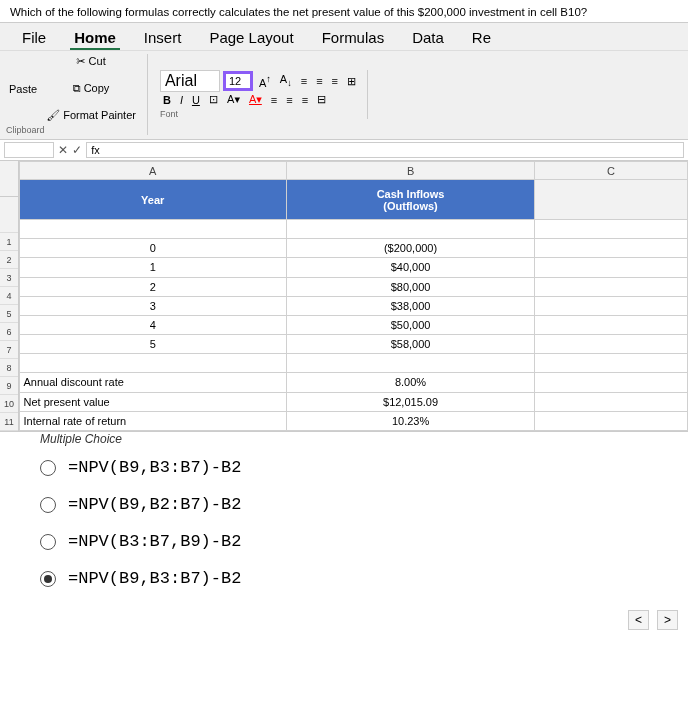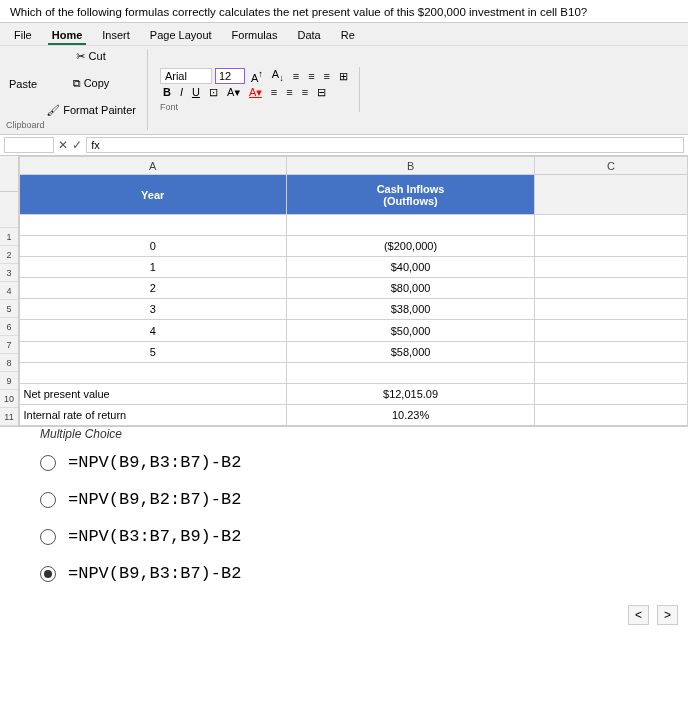--- a/index.html
+++ b/index.html
@@ -21,23 +21,24 @@
       border-bottom: 1px solid #ccc;
     }
 
     
     .ribbon {
       background: #f0f0f0;
       border-bottom: 1px solid #ccc;
     }
     .ribbon-tabs {
       display: flex;
-      gap: 12px;
+      gap: 20px;
       padding: 4px 10px 0 10px;
-      font-size: 11px;
+      font-size: 15px;
+      margin-left: 8px;
     }
     .ribbon-tab {
       padding: 2px 4px;
       cursor: pointer;
       color: #000;
     }
     .ribbon-tab.active {
       border-bottom: 2px solid #217346;
       font-weight: bold;
     }
@@ -70,25 +71,25 @@
       font-size: 11px;
       padding: 1px 3px;
       background: transparent;
       border: none;
       cursor: pointer;
       color: #000;
     }
     .font-name {
       border: 1px solid #ccc;
       padding: 1px 4px;
-      font-size: 11px;
-      width: 52px;
+      font-size: 16px;
+      width: 60px;
     }
     .font-size {
-      border: 1px solid #8b5cf6;
+      border: 3px solid #8b5cf6;
       padding: 1px 3px;
       font-size: 11px;
       width: 30px;
     }
     .format-row {
       display: flex;
       align-items: center;
       gap: 3px;
     }
     .bold { font-weight: bold; }
@@ -387,20 +388,25 @@
         <td class="center">5</td>
         <td class="center">$58,000</td>
         <td></td>
       </tr>
       <tr class="empty-row">
         <td></td>
         <td></td>
         <td></td>
       </tr>
       <tr>
+        <td>Annual discount rate</td>
+        <td class="center">8.00%</td>
+        <td></td>
+      </tr>
+      <tr>
         <td>Net present value</td>
         <td class="center">$12,015.09</td>
         <td></td>
       </tr>
       <tr>
         <td>Internal rate of return</td>
         <td class="center">10.23%</td>
         <td></td>
       </tr>
     </tbody>

